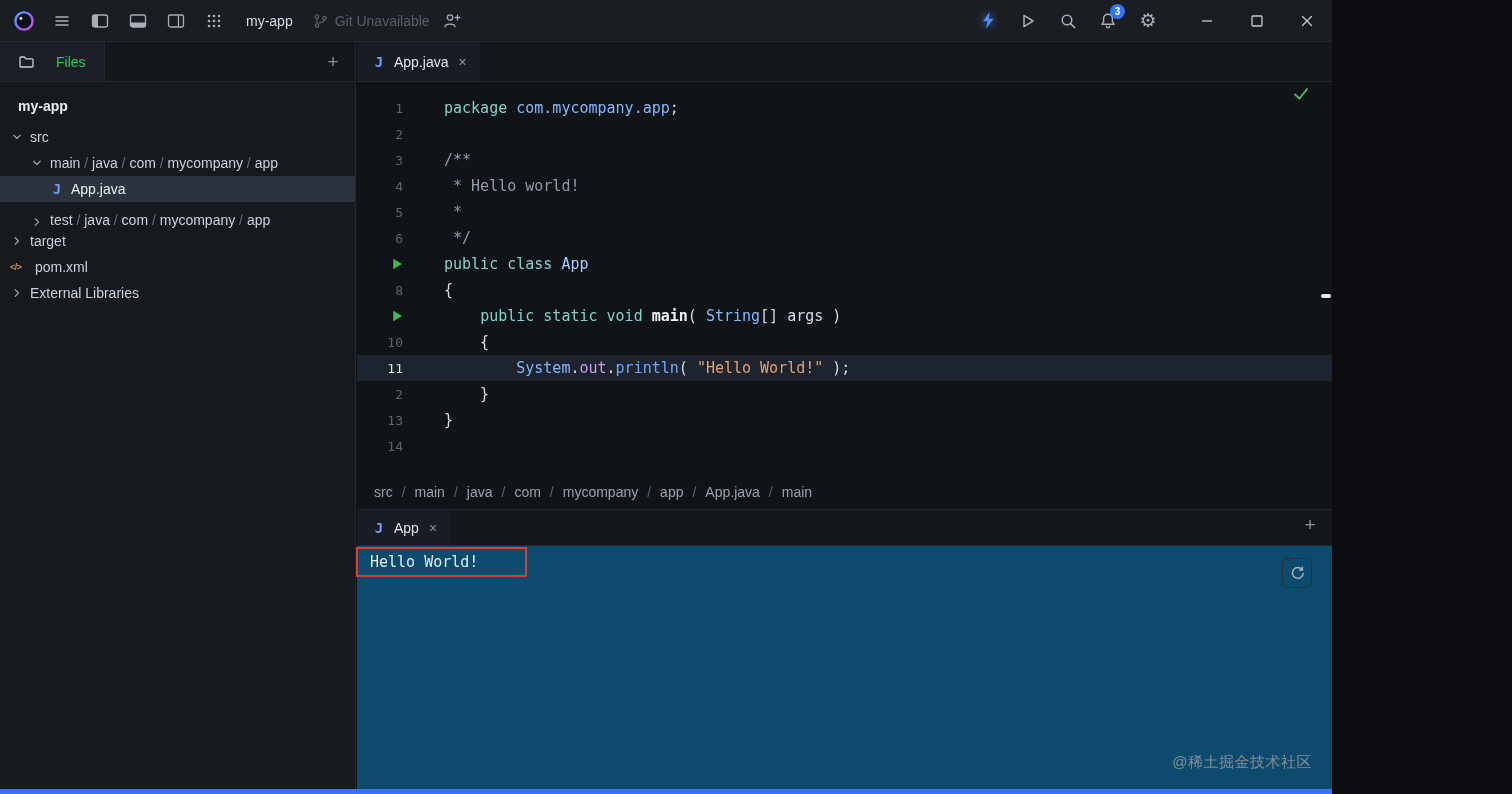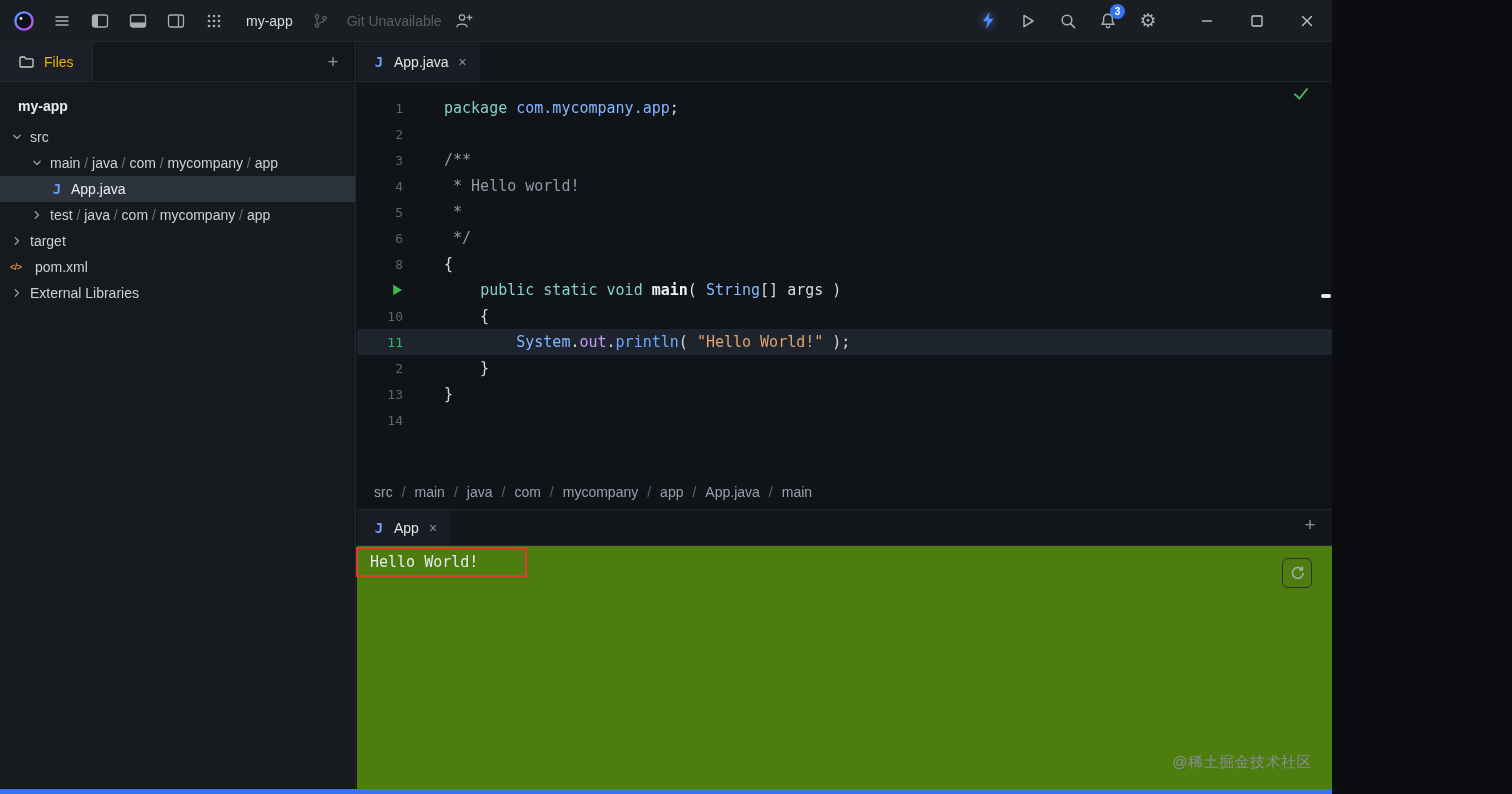--- a/index.html
+++ b/index.html
@@ -7,33 +7,33 @@
   body{font-family:"Liberation Sans","DejaVu Sans",sans-serif;-webkit-font-smoothing:antialiased}
   .app{position:relative;width:1332px;height:794px;background:#101419;color:#ced3da;overflow:hidden;font-size:13px}
 
   
   .titlebar{position:absolute;top:0;left:0;right:0;height:42px;background:#1a1d22;border-bottom:1px solid #24272d;
     display:flex;align-items:center;justify-content:space-between;padding:0 0 0 8px;z-index:5}
   .tb-left,.tb-right{display:flex;align-items:center;height:100%}
   .tb-left{gap:6px}
   .tb-icon{width:32px;height:30px;display:flex;align-items:center;justify-content:center;border-radius:5px;color:#a9afb7}
   .tb-project{color:#d8dce2;font-size:14px;margin:0 14px 0 10px}
-  .tb-git{display:flex;gap:19px;color:#585e66;font-size:14px;}
+  .tb-git{display:flex;gap:7px;color:#585e66;font-size:14px;}
   .tb-right{gap:4px}
   .tb-action{position:relative;width:36px;height:30px;display:flex;align-items:center;justify-content:center;border-radius:5px;color:#a9afb7}
   .badge{position:absolute;top:-2px;right:1px;min-width:15px;height:15px;border-radius:8px;background:#3574f0;color:#fff;
     font-size:10px;font-weight:700;display:flex;align-items:center;justify-content:center;padding:0 3px}
   .win-controls{display:flex;height:100%;margin-left:12px}
   .win-btn{width:50px;height:100%;display:flex;align-items:center;justify-content:center;color:#c6cbd1}
   .gear-glyph{font-size:19px;line-height:1;color:#a9afb7}
 
   
   .sidebar{position:absolute;top:42px;left:0;width:356px;bottom:5px;background:#16191e;border-right:1px solid #24272d;display:flex;flex-direction:column}
   .sidebar-header{height:40px;flex:none;background:#14171c;border-bottom:1px solid #24272d;display:flex;align-items:center;justify-content:space-between}
-  .files-tab{height:100%;display:flex;align-items:center;gap:9px;padding:0 18px;background:#1c2026;border-right:1px solid #24272d;color:#eab308;font-size:14px}
+  .files-tab{height:100%;display:flex;align-items:center;gap:21px;padding:0 18px;background:#1c2026;border-right:1px solid #24272d;color:#22c55e;font-size:14px}
   .panel-plus{width:36px;height:30px;display:flex;align-items:center;justify-content:center;color:#8a9097;font-size:19px;margin-right:4px}
   .tree{padding-top:8px;font-size:14px}
   .tree-root{font-weight:700;color:#e8ecf1;padding:8px 0 10px 18px;font-size:14px}
   .tree-item{height:26px;display:flex;align-items:center;gap:7px;color:#ccd1d8;white-space:nowrap}
   .tree-item.selected{background:#2d333c;color:#e9edf2}
   .chev{width:13px;flex:none;display:flex;align-items:center;justify-content:center}
   .java-badge{color:#6c9ef8;font-weight:700;font-family:"DejaVu Sans Mono","Liberation Mono",monospace;font-size:14px;width:14px;text-align:center;flex:none}
   .xml-badge{color:#d29050;font-weight:700;font-size:9px;letter-spacing:-0.5px;width:18px;flex:none}
   .seg-sep{color:#69707a}
 
@@ -46,42 +46,42 @@
   .tab-close{color:#8d939b;font-size:14px;padding-left:2px}
   .strip-spacer{flex:1}
 
   
   .editor{position:relative;flex:none;height:392px;background:#101419;padding-top:13px;
     font-family:"DejaVu Sans Mono","Liberation Mono",monospace;font-size:15px;overflow:hidden}
   .code-line{height:26px;display:flex;align-items:center}
   .code-line.current{background:#1e242d}
   .gutter{width:56px;flex:none;display:flex;align-items:center;justify-content:flex-end;padding-right:10px;
     color:#5d646d;font-size:13px}
-  .code-line.current .gutter{color:#22c55e}
+  .code-line.current .gutter{color:#e5e5e5}
   .code-text{white-space:pre;padding-left:31px}
   .tk-pln{color:#d6dbe2}
   .tk-kw{color:#82d2c8}
   .tk-pkg{color:#83b8ff;font-weight:400}
   .tk-cmt{color:#9199a4}
   .tk-cls{color:#a9c9ff}
   .tk-fn{color:#eef1f5;font-weight:700}
   .tk-typ{color:#83b8ff}
   .tk-fld{color:#c79bf2;}
   .tk-mth{color:#6ea8fe}
   .tk-str{color:#e2a36e}
   .editor-check{position:absolute;top:3px;right:22px}
   .scroll-thumb{position:absolute;top:212px;right:1px;width:10px;height:4px;background:#e6e9ed;border-radius:2px}
 
   
   .breadcrumb{flex:none;height:36px;display:flex;align-items:center;gap:9px;padding-left:17px;
     color:#99a0aa;font-size:14px;border-bottom:1px solid #24272d;background:#101419}
   .bc-sep{color:#5b6168}
 
   
-  .console{position:relative;flex:1;background:#4d7c0f;font-family:"DejaVu Sans Mono","Liberation Mono",monospace;font-size:15px}
+  .console{position:relative;flex:1;background:#0c4a6e;font-family:"DejaVu Sans Mono","Liberation Mono",monospace;font-size:15px}
   .annotation-box{position:absolute;left:-1px;top:1px;width:171px;height:30px;border:2px solid #e03b30;
     display:flex;align-items:center;padding-left:12px;color:#e6eaef}
   .rerun-btn{position:absolute;right:20px;top:12px;width:30px;height:30px;border:1px solid #2b3038;border-radius:6px;
     background:transparent;display:flex;align-items:center;justify-content:center;color:#aab0b8}
 
   .bottom-accent{position:absolute;left:0;right:0;bottom:0;height:5px;background:#3a72f4;z-index:6}
   .watermark{position:absolute;right:20px;bottom:22px;color:#898e96;font-size:15px;letter-spacing:.5px;z-index:4}
 </style>
 </head>
 <body>
@@ -233,21 +233,21 @@
               <svg width="12" height="12" viewBox="0 0 12 12">
                 <polyline points="2.8,4.3 6,7.5 9.2,4.3" fill="none" stroke="#90969e" stroke-width="1.4" stroke-linecap="round" stroke-linejoin="round"></polyline>
               </svg>
             </span>
             <span class="tree-label"><span>main</span><span class="seg-sep"> / </span><span>java</span><span class="seg-sep"> / </span><span>com</span><span class="seg-sep"> / </span><span>mycompany</span><span class="seg-sep"> / </span><span>app</span></span>
           </div>
           <div class="tree-item selected" style="padding-left: 50px;">
             <span class="java-badge">J</span>
             <span class="tree-label">App.java</span>
           </div>
-          <div class="tree-item" style="padding-left: 30px;">
+          <div class="tree-item" style="padding-left: 30px; align-items: flex-end;">
             <span class="chev">
               <svg width="12" height="12" viewBox="0 0 12 12">
                 <polyline points="4.3,2.8 7.5,6 4.3,9.2" fill="none" stroke="#90969e" stroke-width="1.4" stroke-linecap="round" stroke-linejoin="round"></polyline>
               </svg>
             </span>
             <span class="tree-label"><span>test</span><span class="seg-sep"> / </span><span>java</span><span class="seg-sep"> / </span><span>com</span><span class="seg-sep"> / </span><span>mycompany</span><span class="seg-sep"> / </span><span>app</span></span>
           </div>
           <div class="tree-item" style="padding-left: 10px;">
             <span class="chev">
               <svg width="12" height="12" viewBox="0 0 12 12">
@@ -303,20 +303,28 @@
           </div>
           <div class="code-line">
             <span class="gutter">5</span>
             <span class="code-text"><span class="tk-cmt"> *</span></span>
           </div>
           <div class="code-line">
             <span class="gutter">6</span>
             <span class="code-text"><span class="tk-cmt"> */</span></span>
           </div>
           <div class="code-line">
+            <span class="gutter">
+              <svg width="11" height="12" viewBox="0 0 11 12">
+                <polygon points="1.2,0.8 10,6 1.2,11.2" fill="#3dba4e"></polygon>
+              </svg>
+            </span>
+            <span class="code-text"><span class="tk-kw">public class </span><span class="tk-cls">App</span></span>
+          </div>
+          <div class="code-line">
             <span class="gutter">8</span>
             <span class="code-text"><span class="tk-pln">{</span></span>
           </div>
           <div class="code-line">
             <span class="gutter">
               <svg width="11" height="12" viewBox="0 0 11 12">
                 <polygon points="1.2,0.8 10,6 1.2,11.2" fill="#3dba4e"></polygon>
               </svg>
             </span>
             <span class="code-text"><span class="tk-pln">    </span><span class="tk-kw">public static void </span><span class="tk-fn">main</span><span class="tk-pln">( </span><span class="tk-typ">String</span><span class="tk-pln">[] args )</span></span>

